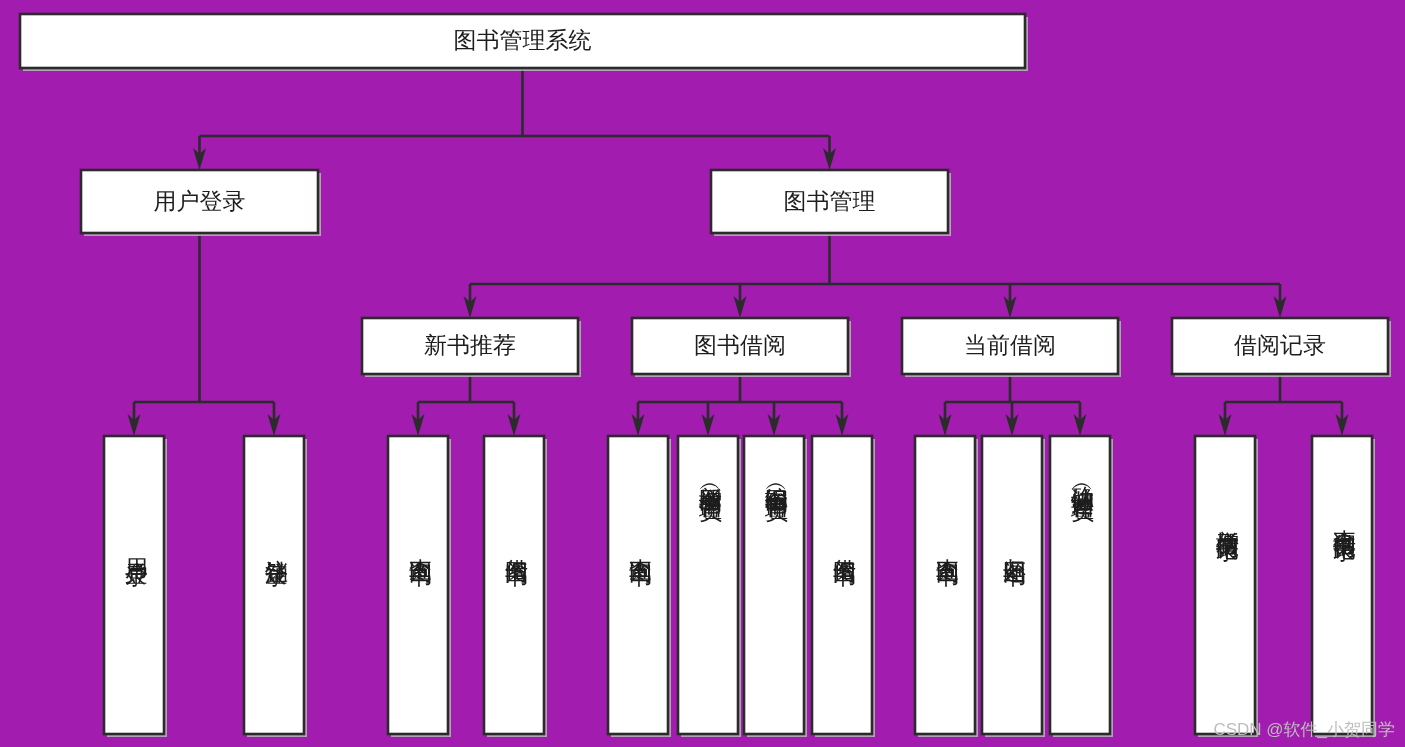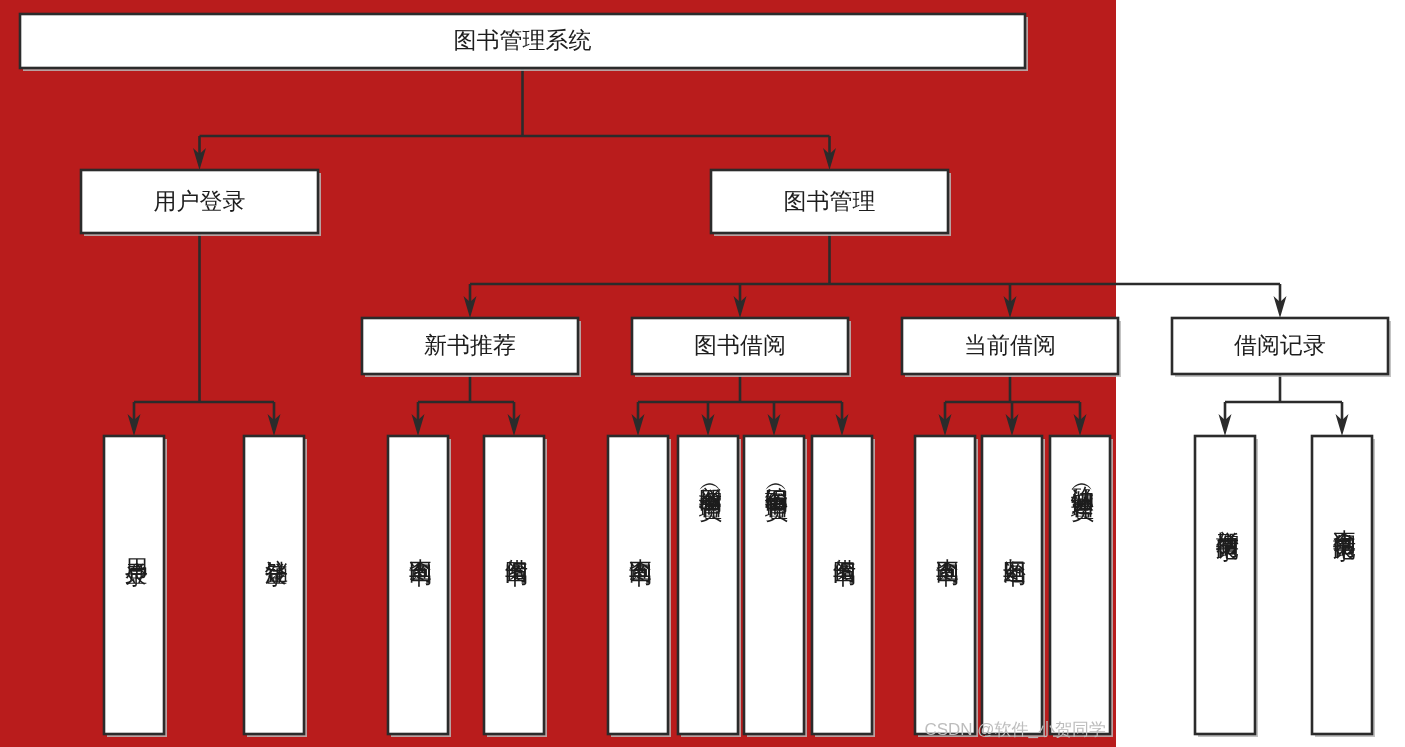--- a/index.html
+++ b/index.html
@@ -9,23 +9,23 @@
   }
   body {
     width: 1405px;
     height: 747px;
     font-family: "Liberation Sans", "DejaVu Sans", sans-serif;
     overflow: hidden;
     position: relative;
   }
   #diagram-root {
     position: relative;
-    width: 1116px;
+    width: 1405px;
     height: 747px;
-    background: #b91c1c;
+    background: #a21caf;
   }
   svg#flow {
     position: absolute;
     left: 0;
     top: 0;
     width: 1405px;
     height: 747px;
     display: block;
   }
   .box-rect {

